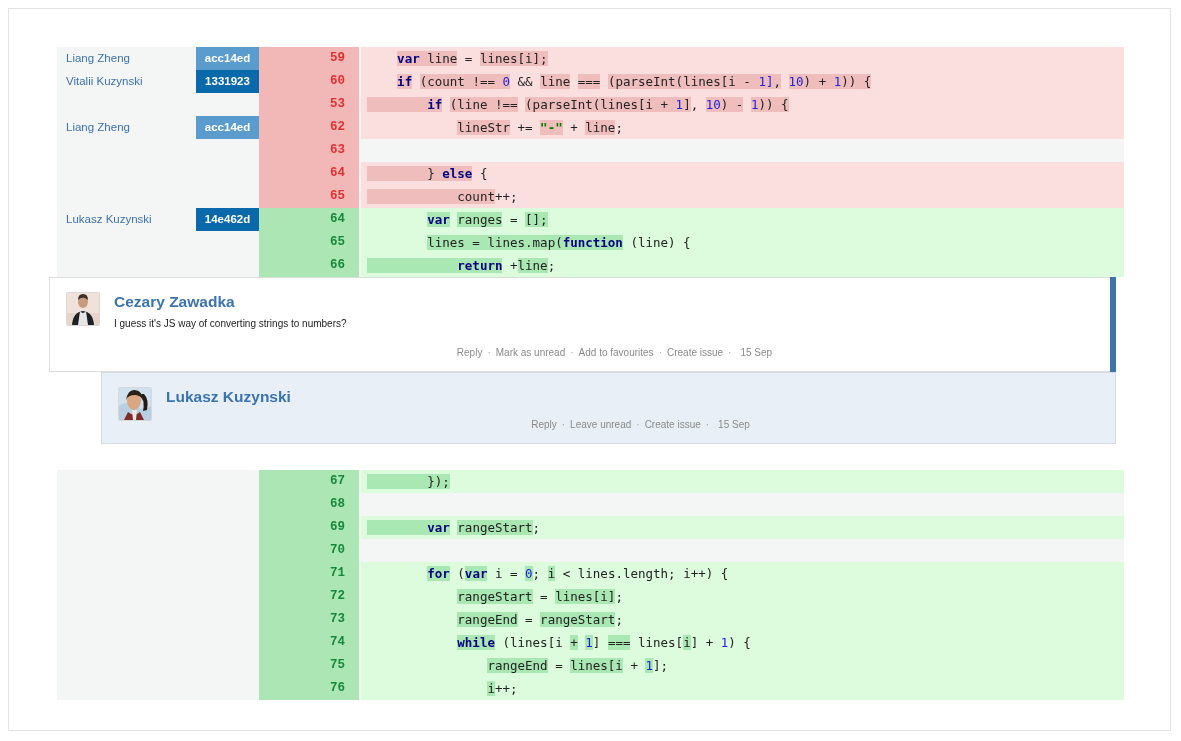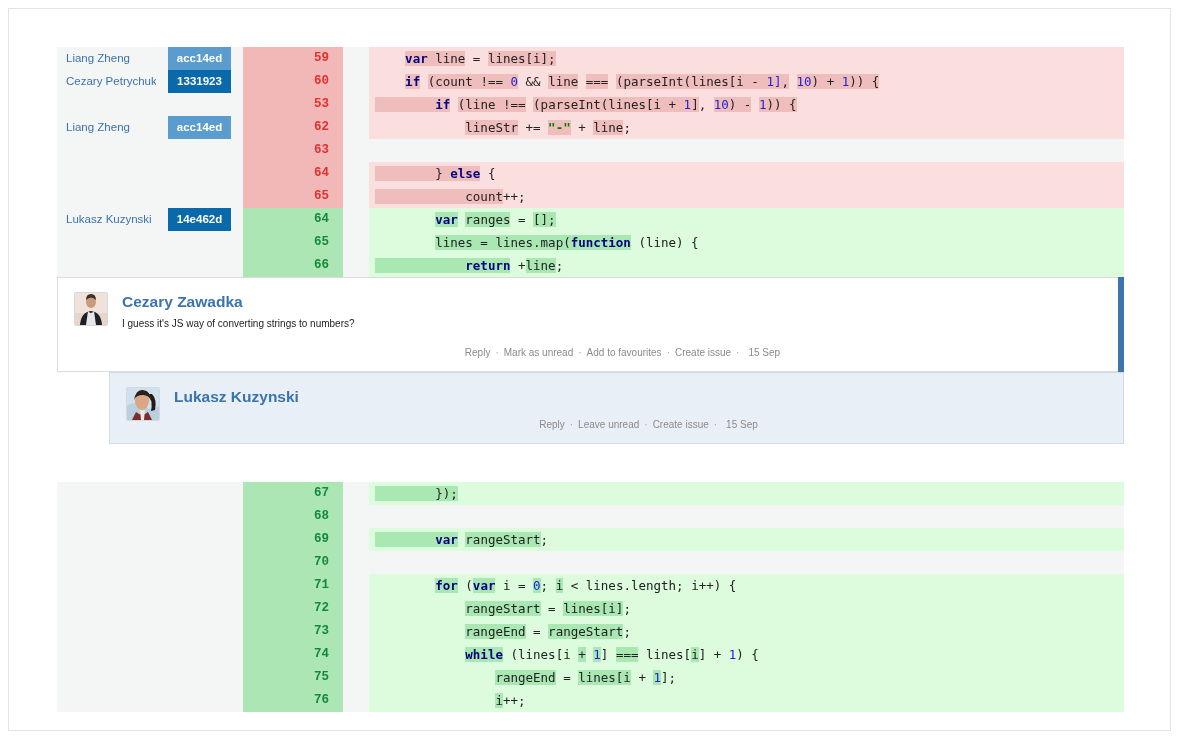--- a/index.html
+++ b/index.html
@@ -9,30 +9,30 @@
     font-family:"Liberation Sans", sans-serif;
     overflow:hidden;
   }
   .page-frame{
     position:absolute;left:8px;top:8px;width:1163px;height:723px;
     border:1px solid #e3e3e3;background:#ffffff;box-sizing:border-box;
   }
 
   
   .diff{position:absolute;left:48px;width:1067px;background:#f4f5f5;}
-  .row{display:flex;height:23px;align-items:center;font-size:0;white-space:nowrap;gap:12px;}
+  .row{display:flex;height:23px;align-items:center;font-size:0;white-space:nowrap;}
   .c-author{
     width:99px;flex:0 0 99px;background:#f4f5f5;color:#3b73af;
     font-size:11.5px;font-family:"Liberation Sans",sans-serif;
     line-height:23px;padding-left:9px;box-sizing:border-box;overflow:hidden;
   }
   .c-hash{
     width:63px;flex:0 0 63px;color:#ffffff;font-size:11.5px;font-weight:bold;
     font-family:"Liberation Sans",sans-serif;line-height:23px;text-align:center;
-    box-sizing:border-box;overflow:hidden;
+    box-sizing:border-box;overflow:hidden;margin-left:40px;
   }
   .hash-light{background:#5a9ccd;}
   .hash-dark{background:#0a69ab;}
   .c-num{
     width:100px;flex:0 0 100px;font-family:Liberation Mono, monospace;
     font-size:12.5px;font-weight:bold;line-height:23px;text-align:right;
     padding-right:14px;box-sizing:border-box;
   }
   .c-bar{width:2px;flex:0 0 2px;}
   .c-code{
@@ -50,21 +50,21 @@
   .add .c-num{background:#abe6b4;color:#15893b;}
   .add .c-bar{background:#23a04a;}
   .add .c-code{background:#ddfbdd;color:#222222;}
   .add .c-code .hl{background:#a9e8b3;}
 
   .kw{color:#000080;font-weight:bold;}
   .num{color:#2020dd;}
   .str{color:#008000;font-weight:bold;}
 
   
-  .comment-zone{position:absolute;left:48px;width:1067px;background:#ffffff;}
+  .comment-zone{position:absolute;left:40px;width:1067px;background:#ffffff;}
   .comment-card{
     position:relative;background:#ffffff;border:1px solid #dcdcdc;
     box-sizing:border-box;
   }
   .unread-bar{position:absolute;right:-1px;top:-1px;bottom:-1px;width:6px;background:#3d74ab;}
   .c-inner{display:flex;padding:14px 0 10px 16px;}
   .avatar{
     width:32px;height:32px;flex:0 0 32px;border:1px solid #d8d8d8;
     border-radius:2px;overflow:hidden;background:#efe7e2;position:relative;
   }
@@ -94,21 +94,21 @@
 
   <div class="diff" id="diff-top" style="top:38px;">
       <div class="row del">
         <div class="c-author">Liang Zheng</div>
         <div class="c-hash hash-light">acc14ed</div>
         <div class="c-num">59</div>
         <div class="c-bar"></div>
         <div class="c-code"><span>&nbsp;&nbsp;&nbsp;&nbsp;</span><span class="kw hl">var</span><span class="hl">&nbsp;</span><span class="hl">line</span><span>&nbsp;=&nbsp;</span><span class="hl">lines[i];</span></div>
       </div>
       <div class="row del">
-        <div class="c-author">Cezary Petrychuk</div>
+        <div class="c-author">Vitalii Kuzynski</div>
         <div class="c-hash hash-dark">1331923</div>
         <div class="c-num">60</div>
         <div class="c-bar"></div>
         <div class="c-code"><span>&nbsp;&nbsp;&nbsp;&nbsp;</span><span class="kw hl">if</span><span>&nbsp;</span><span class="hl">(count&nbsp;</span><span class="hl">!==</span><span class="hl">&nbsp;</span><span class="num hl">0</span><span>&nbsp;&amp;&amp;&nbsp;</span><span class="hl">line</span><span>&nbsp;</span><span class="hl">===</span><span>&nbsp;</span><span class="hl">(parseInt(lines[i&nbsp;</span><span class="hl">-</span><span class="hl">&nbsp;</span><span class="num hl">1]</span><span class="hl">,</span><span>&nbsp;</span><span class="num hl">10</span><span class="hl">)&nbsp;+&nbsp;</span><span class="num hl">1</span><span class="hl">))&nbsp;{</span></div>
       </div>
       <div class="row del">
         <div class="c-author"></div>
         <div class="c-hash hash-dark"></div>
         <div class="c-num">53</div>
         <div class="c-bar"></div>
@@ -199,21 +199,21 @@
             </svg>
           </div>
           <div class="c-body">
             <div class="c-name">Lukasz Kuzynski</div>
             <div class="c-actions"><a href="#">Reply</a><span class="sep">·</span><a href="#">Leave unread</a><span class="sep">·</span><a href="#">Create issue</a><span class="sep">·</span><span class="date">15 Sep</span></div>
           </div>
         </div>
       </div>
     </div>
 
-  <div class="diff" id="diff-bottom" style="top:473px;">
+  <div class="diff" id="diff-bottom" style="top:461px;">
       <div class="row add">
         <div class="c-author"></div>
         <div class="c-hash hash-dark"></div>
         <div class="c-num">67</div>
         <div class="c-bar"></div>
         <div class="c-code"><span class="hl">&nbsp;&nbsp;&nbsp;&nbsp;&nbsp;&nbsp;&nbsp;&nbsp;</span><span class="hl">});</span></div>
       </div>
       <div class="row add">
         <div class="c-author"></div>
         <div class="c-hash hash-dark"></div>

